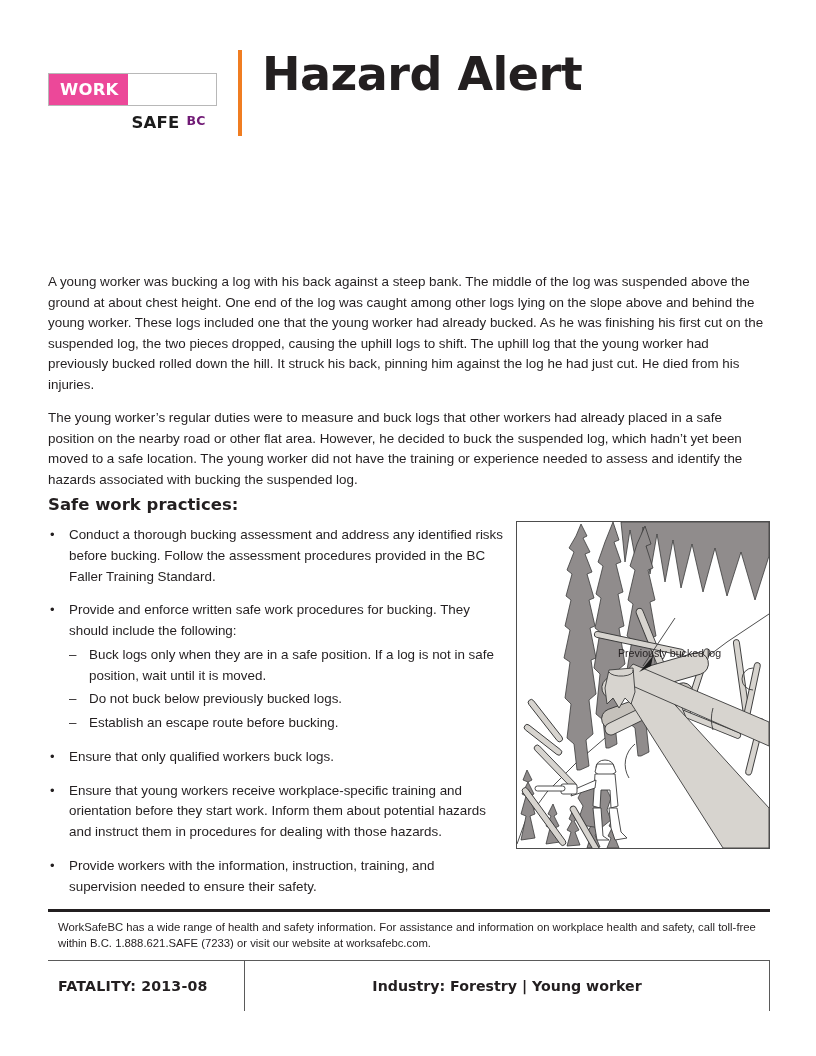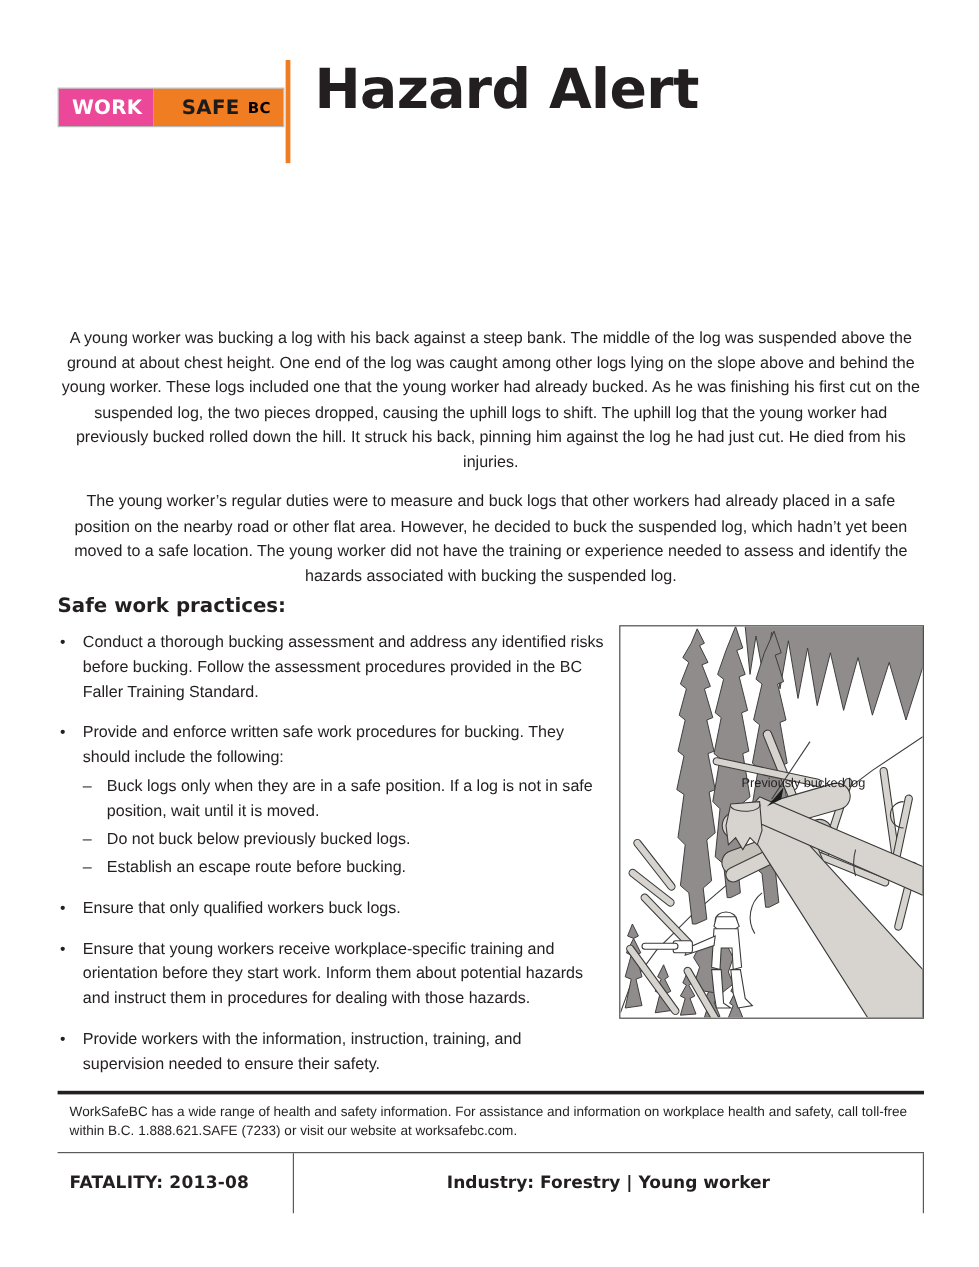--- a/index.html
+++ b/index.html
@@ -48,30 +48,31 @@
     align-items: center;
     padding: 0 9px 0 11px;
     font-weight: bold;
     font-size: 16.5px;
     letter-spacing: 0.2px;
     font-family: "DejaVu Sans", sans-serif;
   }
   .logo-safe {
     background: #f07d21;
     display: flex;
-    align-items: center;
-    padding: 0 10px 0 24px;
+    align-items: flex-start;
+    padding: 0 10px 0 4px;
     gap: 7px;
     font-weight: bold;
     font-size: 16.5px;
     letter-spacing: 0.2px;
     font-family: "DejaVu Sans", sans-serif;
+    margin-top: 39px;
   }
   .logo-safe .safe-word { color: #1c1c1c; }
-  .logo-safe .bc-word { color: #000000; }
+  .logo-safe .bc-word { color: #701a75; }
   .logo-sm { font-size: 12.5px; }
 
   .header-divider {
     position: absolute;
     left: 190px;
     top: 2px;
     width: 4px;
     height: 86px;
     background: #f07d21;
   }
@@ -107,21 +108,21 @@
     position: absolute;
     left: 48px;
     top: 272px;
     width: 722px;
   }
   .body-para {
     font-size: 13.4px;
     line-height: 1.53;
     color: #231f20;
     margin: 0 0 13px 0;
-    text-align: center;
+    text-align: left;
   }
 
   
   .swp-heading {
     position: absolute;
     left: 48px;
     top: 495px;
     font-size: 16.5px;
     font-weight: bold;
     color: #231f20;

